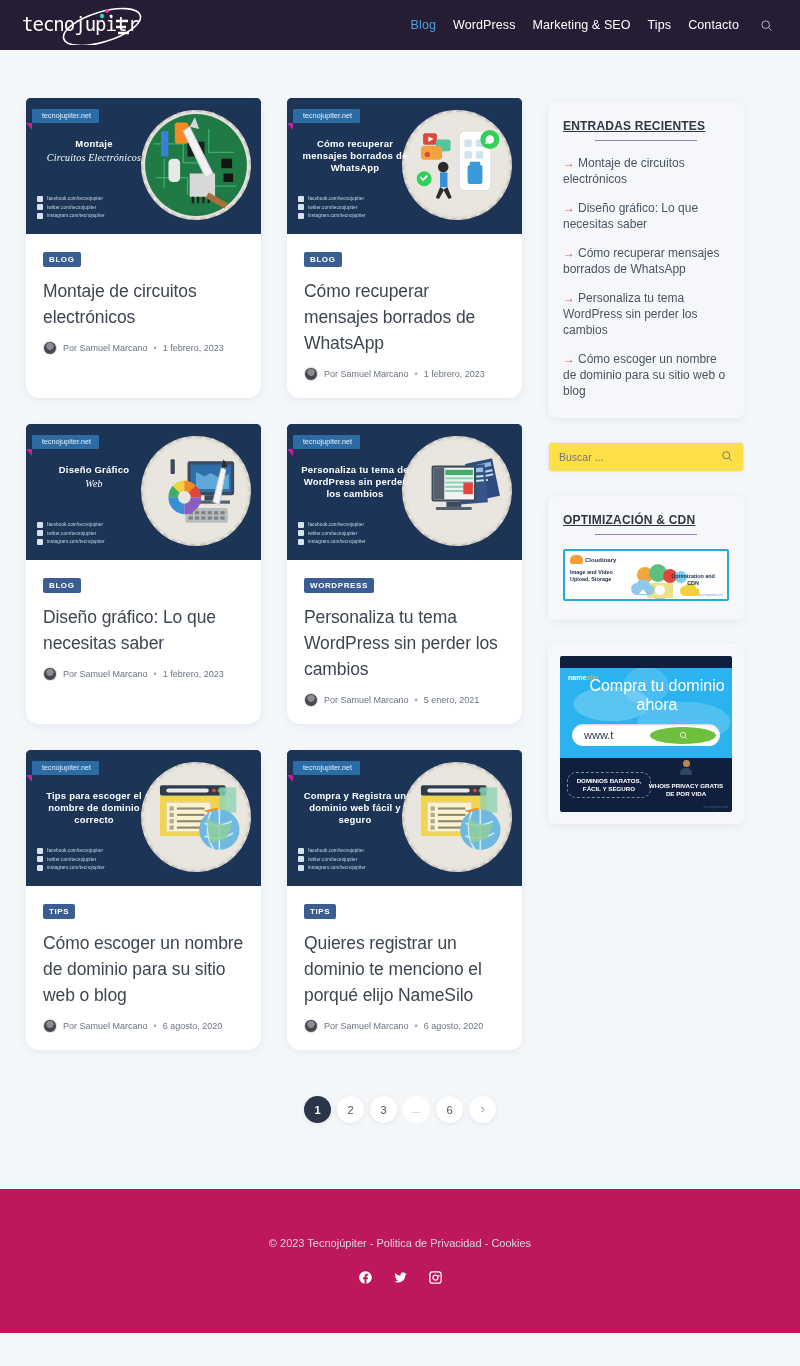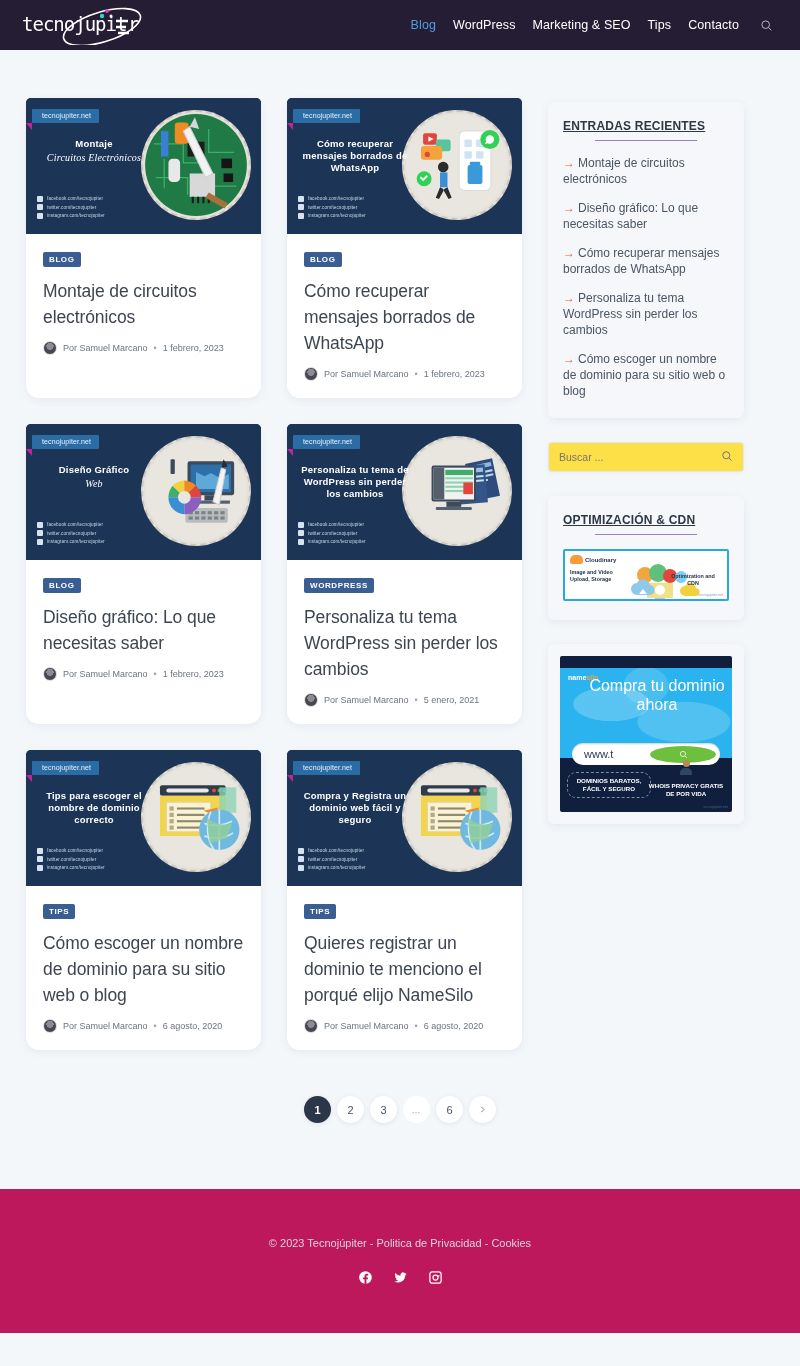--- a/index.html
+++ b/index.html
@@ -148,21 +148,20 @@
   .ns .nslogo{position:absolute;left:8px;top:18px;font-size:7px;font-weight:bold;color:#fff;z-index:3}
   .ns .nslogo b{color:#f2a63c}
   .ns h4{
     position:absolute;left:0;right:0;top:20px;text-align:center;color:#fff;z-index:3;
     font-size:16px;line-height:19px;font-weight:normal;padding-left:22px;
   }
   .ns .bar{
     position:absolute;left:12px;right:12px;top:68px;height:22px;background:#fff;
     border-radius:11px;z-index:3;display:flex;align-items:center;padding:0 4px 0 12px;
     box-shadow:inset 0 1px 2px rgba(0,0,0,.2);
-    margin-top:19px;
   }
   .ns .bar span{font-size:11px;color:#2c3b52;flex:1}
   .ns .bar .go{
     width:17px;height:17px;border-radius:50%;background:#6fbf3f;margin-left:auto;
     display:flex;align-items:center;justify-content:center;
   }
   .ns .bar .go svg{width:9px;height:9px;stroke:#fff;fill:none;stroke-width:2}
   .ns .bl,.ns .br{position:absolute;bottom:14px;text-align:center;color:#fff;font-size:6.2px;line-height:8px;font-weight:bold;z-index:3}
   .ns .bl{left:7px;width:84px;border:1px dashed #7b8aa5;border-radius:9px;padding:4px 2px}
   .ns .br{right:6px;width:80px}

